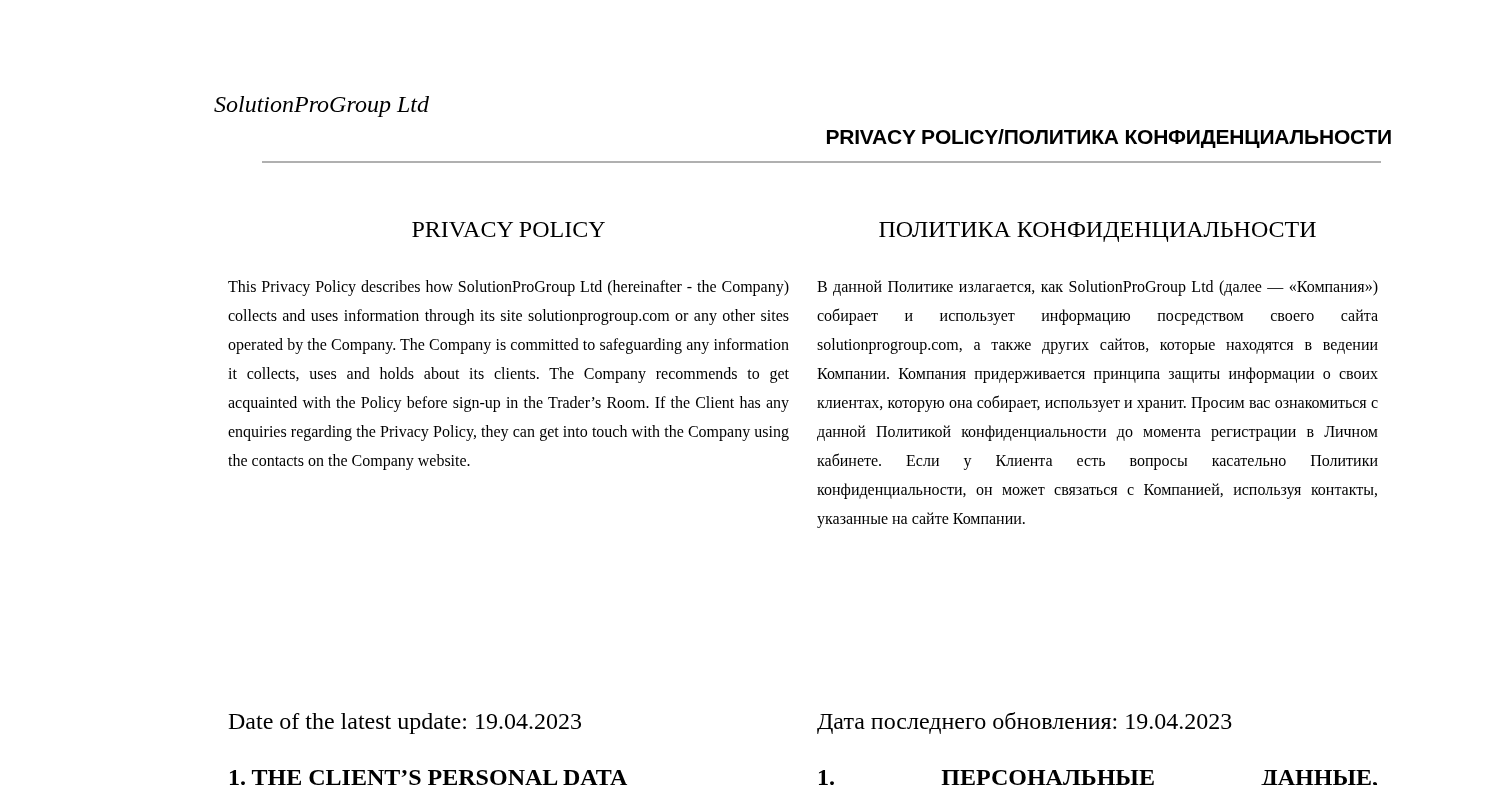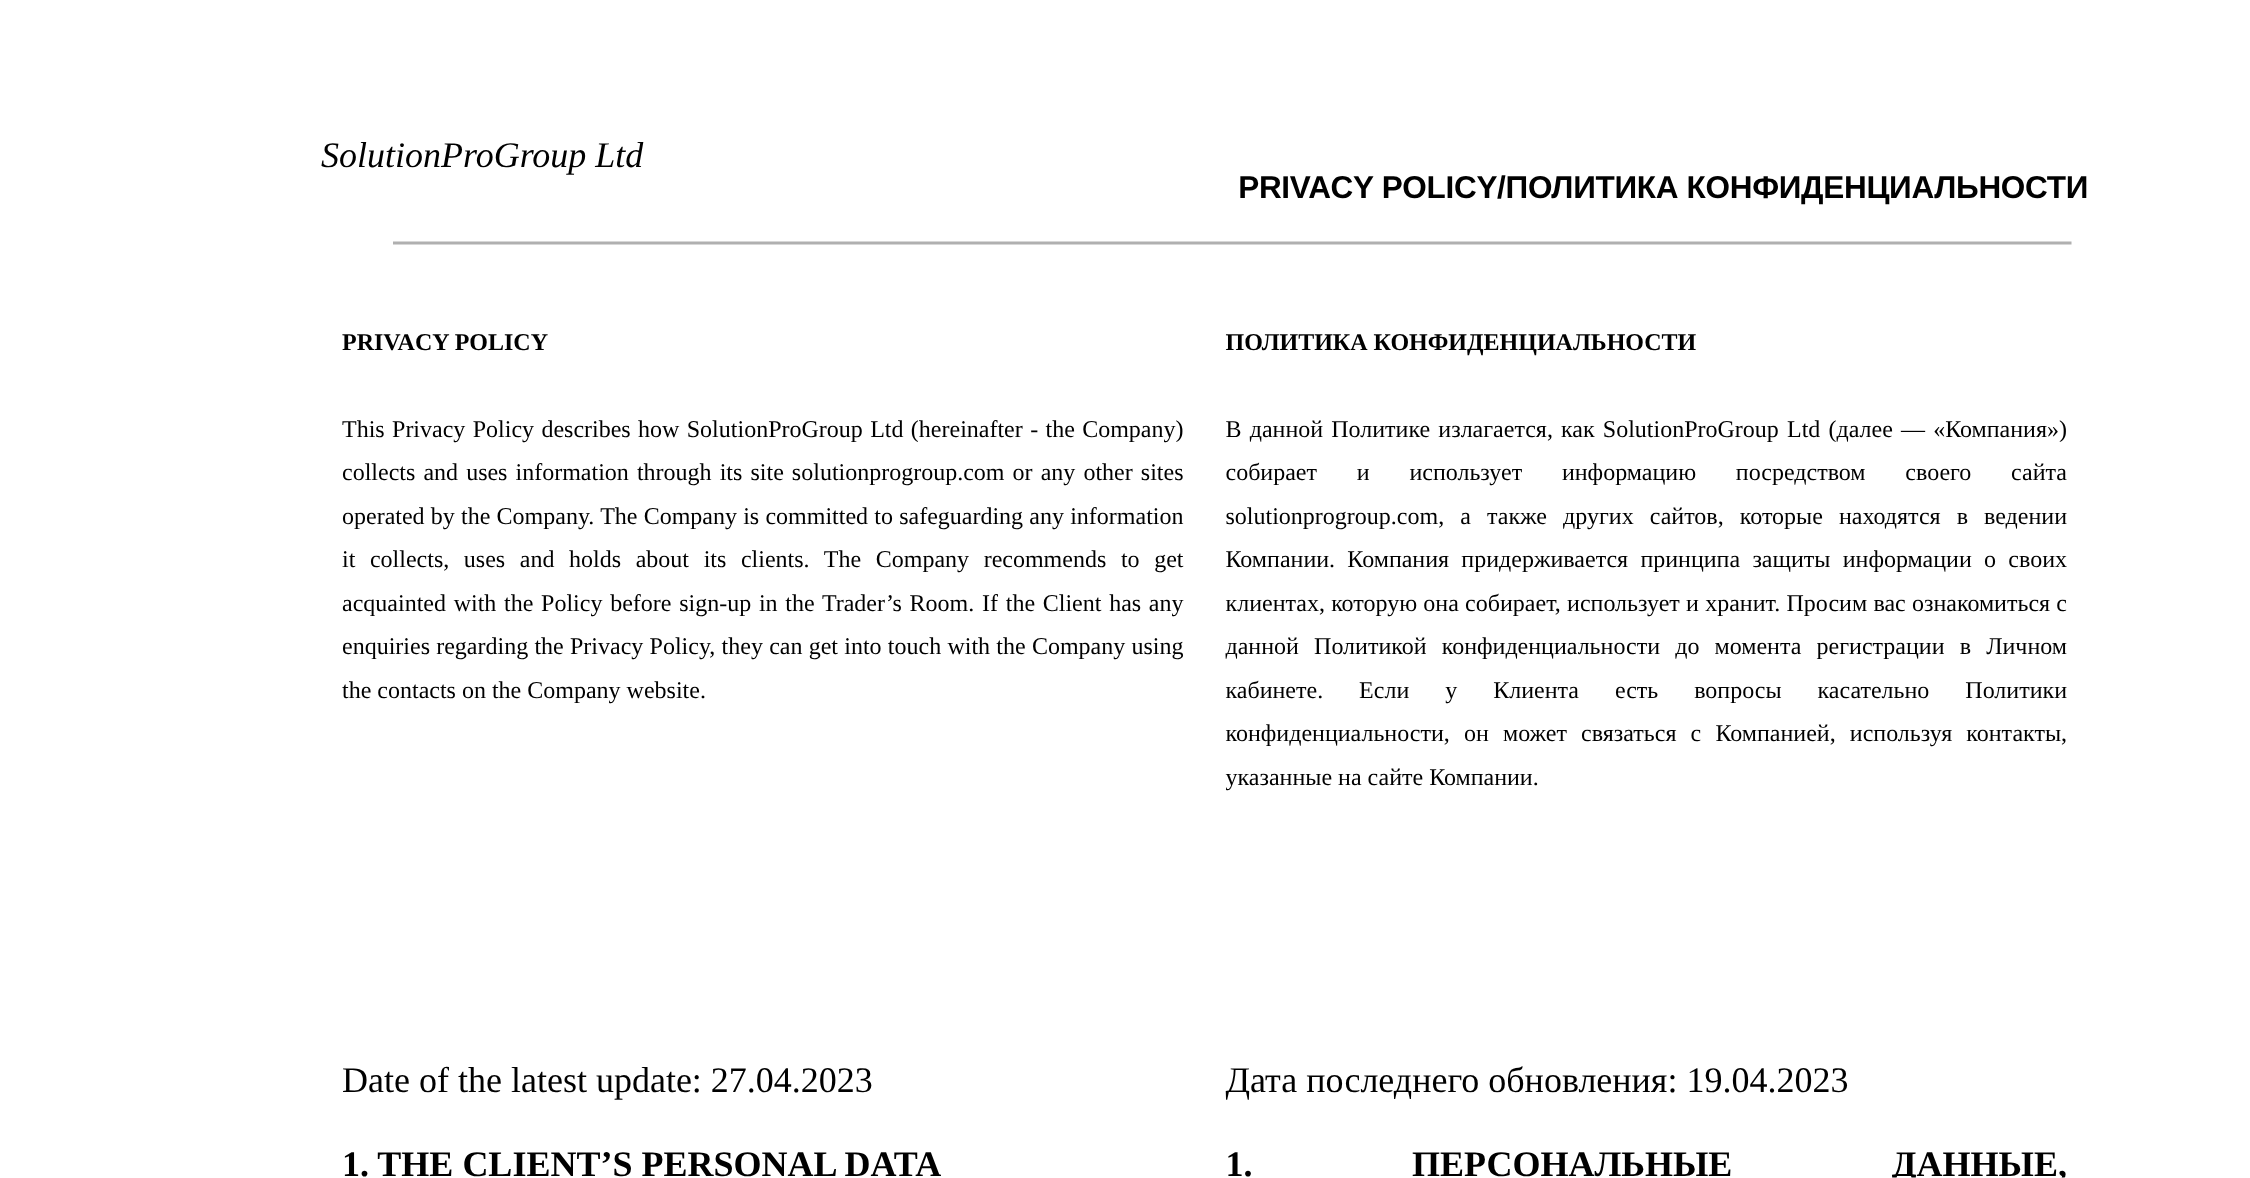--- a/index.html
+++ b/index.html
@@ -6,34 +6,34 @@
   body {
     width: 1500px; height: 785px; overflow: hidden; background: #ffffff;
     position: relative; color: #000;
     font-family: "Liberation Serif", serif;
   }
   .company {
     position: absolute; left: 214px; top: 89px;
     font-size: 24px; line-height: 30px; font-style: italic;
   }
   .header-title {
-    position: absolute; right: 108px; top: 112px;
+    position: absolute; right: 108px; top: 123px;
     font-family: "Liberation Sans", sans-serif; font-weight: bold;
     font-size: 21px; line-height: 28px; letter-spacing: -0.2px;
   }
   .header-rule {
     position: absolute; left: 262px; top: 161px; width: 1119px; height: 0;
     border-top: 2px solid #b0b0b0;
   }
   .col { position: absolute; top: 0; width: 561px; }
   .col-en { left: 228px; }
   .col-ru { left: 817px; }
   .col-title {
     position: absolute; top: 213px; left: 0; width: 561px;
-    text-align: left; font-weight: bold; font-size: 16px; line-height: 32px;
+    text-align: center; font-weight: normal; font-size: 24px; line-height: 32px;
   }
   .col-body {
     position: absolute; top: 272px; left: 0; width: 561px;
     font-size: 16px; line-height: 29px; text-align: justify;
     hyphens: none;
   }
   .col-date {
     position: absolute; top: 706px; left: 0; width: 561px;
     font-size: 24px; line-height: 30px;
   }
@@ -46,21 +46,21 @@
 </head>
 <body>
 
 <div class="company">SolutionProGroup Ltd</div>
 <div class="header-title">PRIVACY POLICY/ПОЛИТИКА КОНФИДЕНЦИАЛЬНОСТИ</div>
 <div class="header-rule"></div>
 
 <div class="col col-en">
   <div class="col-title">PRIVACY POLICY</div>
   <div class="col-body">This Privacy Policy describes how SolutionProGroup Ltd (hereinafter - the Company) collects and uses information through its site solutionprogroup.com or any other sites operated by the Company. The Company is committed to safeguarding any information it collects, uses and holds about its clients. The Company recommends to get acquainted with the Policy before sign-up in the Trader’s Room. If the Client has any enquiries regarding the Privacy Policy, they can get into touch with the Company using the contacts on the Company website.</div>
-  <div class="col-date">Date of the latest update: 27.04.2023</div>
+  <div class="col-date">Date of the latest update: 19.04.2023</div>
   <div class="col-section">1. THE CLIENT’S PERSONAL DATA</div>
 </div>
 
 <div class="col col-ru">
   <div class="col-title">ПОЛИТИКА КОНФИДЕНЦИАЛЬНОСТИ</div>
   <div class="col-body">В данной Политике излагается, как SolutionProGroup Ltd (далее — «Компания») собирает и использует информацию посредством своего сайта solutionprogroup.com, а также других сайтов, которые находятся в ведении Компании. Компания придерживается принципа защиты информации о своих клиентах, которую она собирает, использует и хранит. Просим вас ознакомиться с данной Политикой конфиденциальности до момента регистрации в Личном кабинете. Если у Клиента есть вопросы касательно Политики конфиденциальности, он может связаться с Компанией, используя контакты, указанные на сайте Компании.</div>
   <div class="col-date">Дата последнего обновления: 19.04.2023</div>
   <div class="col-section">
     <span>1.</span>
     <span>ПЕРСОНАЛЬНЫЕ</span>

